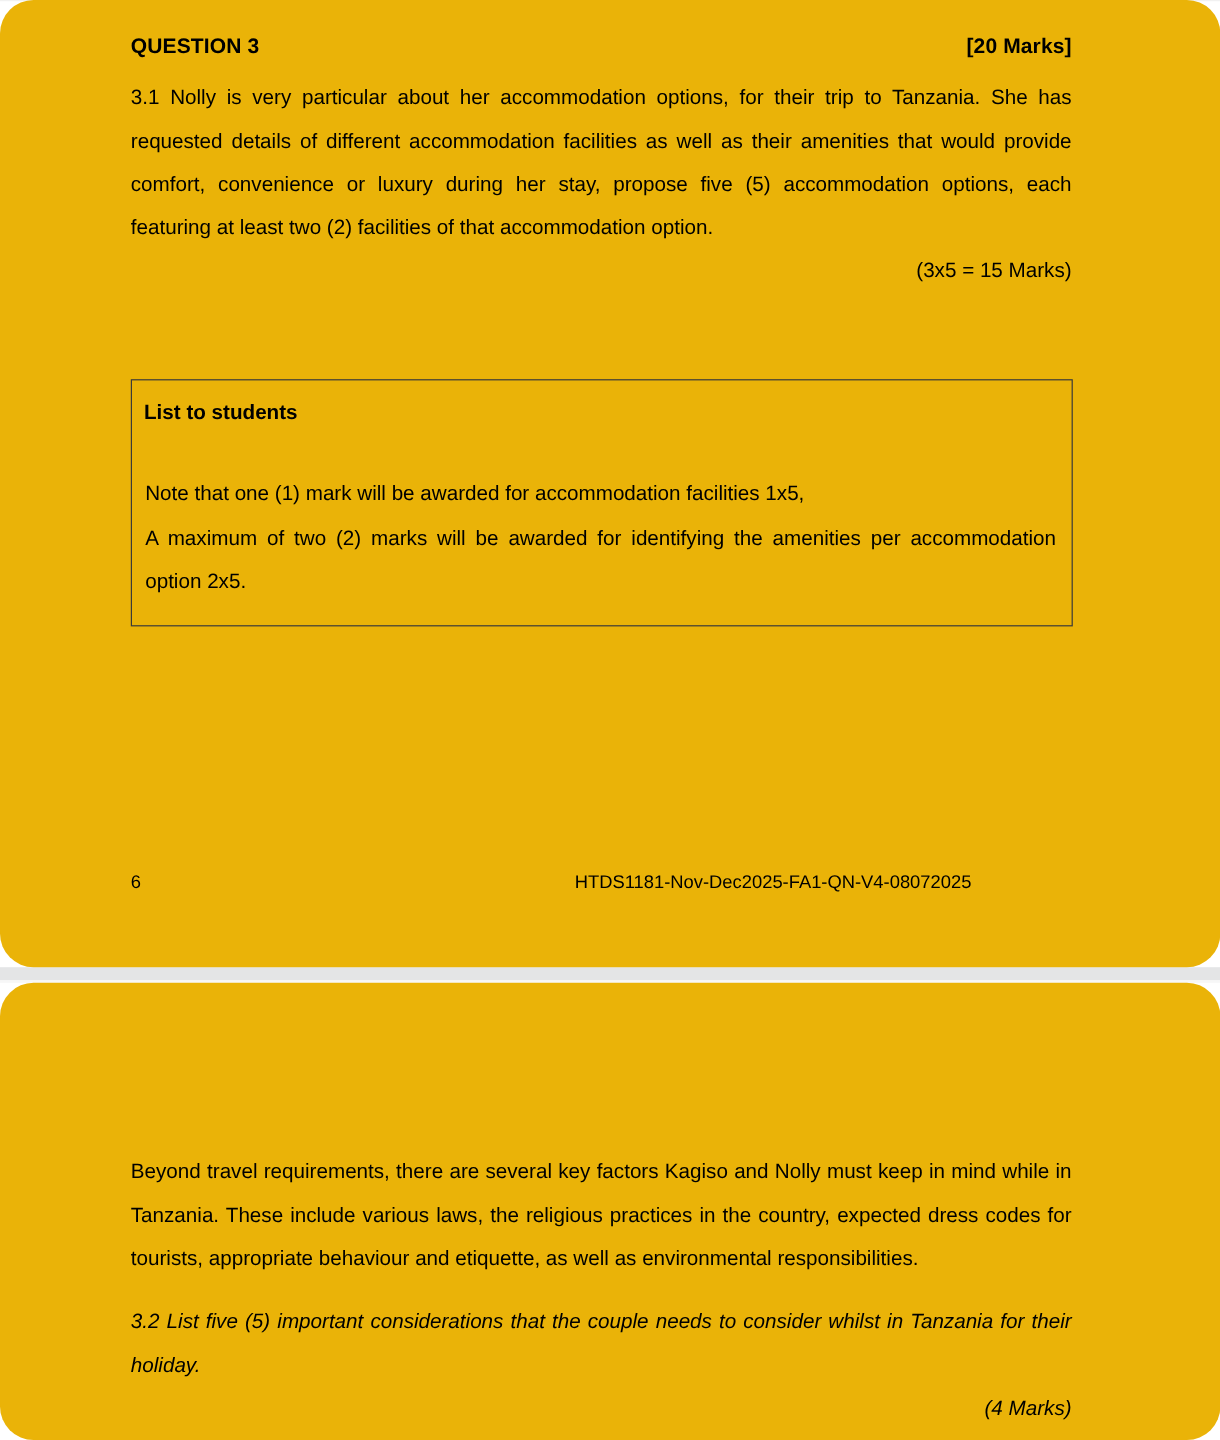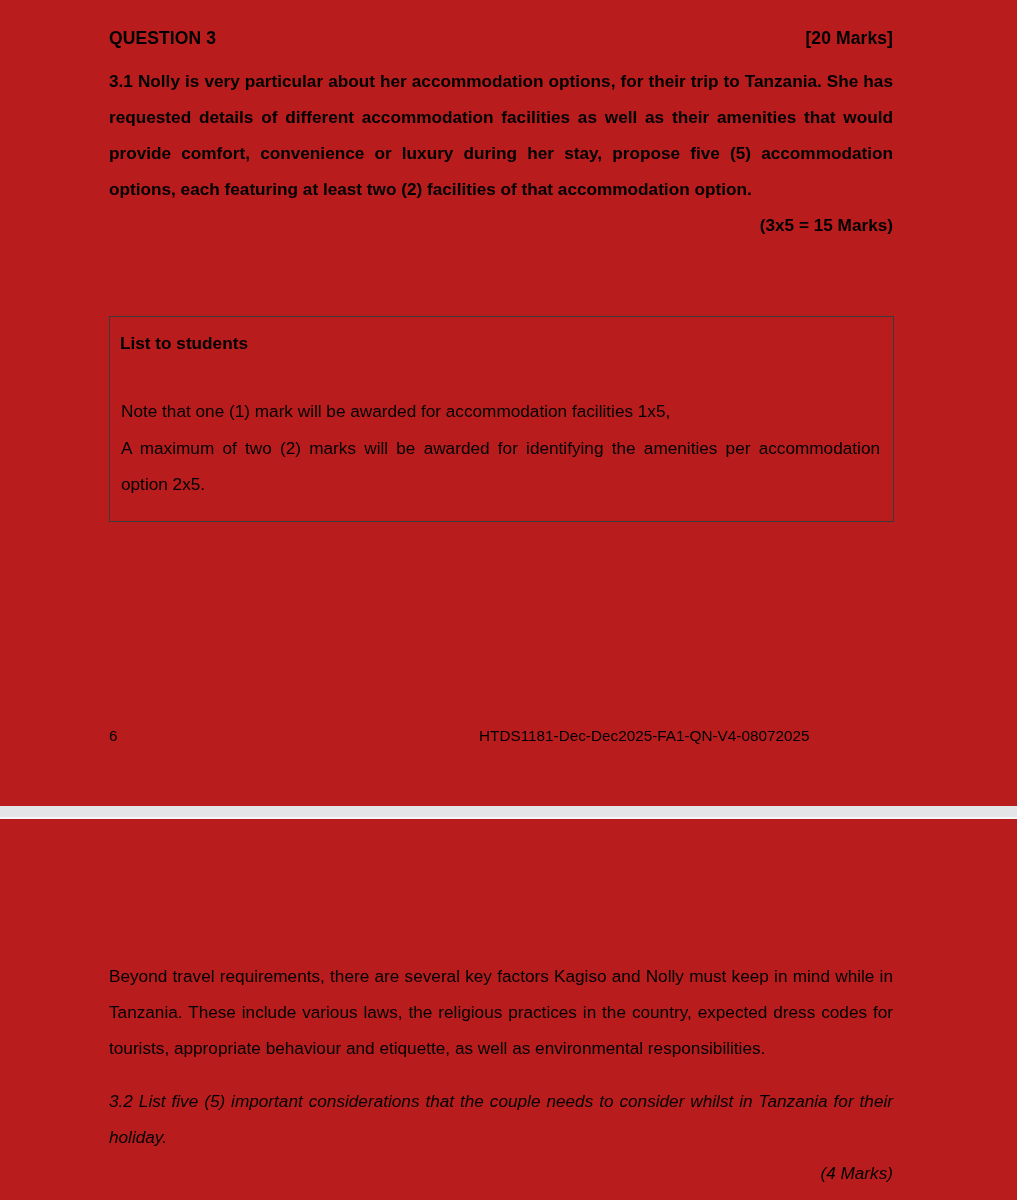--- a/index.html
+++ b/index.html
@@ -10,22 +10,23 @@
   body {
     width: 1017px;
     height: 1200px;
     font-family: "Liberation Sans", sans-serif;
     color: #000000;
     overflow: hidden;
     position: relative;
   }
   .page {
     position: relative;
-    background: #b91c1c;
+    background: #eab308;
     box-sizing: border-box;
+    border-radius: 28px;
   }
   .page-one {
     padding: 0 124px 0 109px;
     height: 806px;
   }
   .top-hairline {
     position: absolute;
     top: 0;
     left: 0;
     width: 1017px;
@@ -58,21 +59,20 @@
   }
 
   .body-text {
     font-size: 17.2px;
     line-height: 36px;
     text-align: justify;
     text-justify: inter-word;
   }
   .body-text.first {
     margin: 14px 0 0 0;
-    font-weight: bold;
   }
 
   .marks-line {
     display: block;
     text-align: right;
     white-space: nowrap;
   }
 
   .note-box {
     margin-top: 73px;
@@ -142,21 +142,21 @@
 
   <div class="note-box">
     <div class="note-title">List to students</div>
     <p class="note-line">Note that one (1) mark will be awarded for accommodation facilities 1x5,</p>
     <p class="note-line">A maximum of two (2) marks will be awarded for identifying the amenities per accommodation option 2x5.</p>
   </div>
 
   <div class="footer">
     <div class="footer-inner">
       <span class="footer-page">6</span>
-      <span class="footer-code">HTDS1181-Dec-Dec2025-FA1-QN-V4-08072025</span>
+      <span class="footer-code">HTDS1181-Nov-Dec2025-FA1-QN-V4-08072025</span>
     </div>
   </div>
 
 </div>
 
 <div class="page-break"></div>
 <div class="page-break-under"></div>
 
 <div class="page page-two">
   <div class="p2-spacer"></div>

